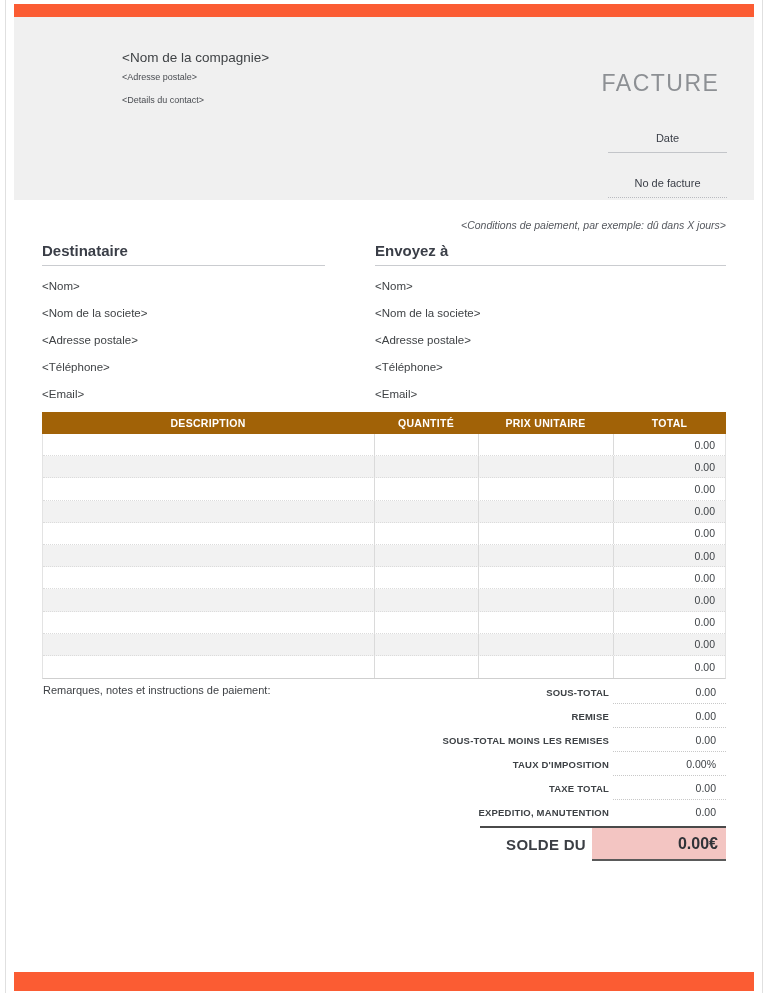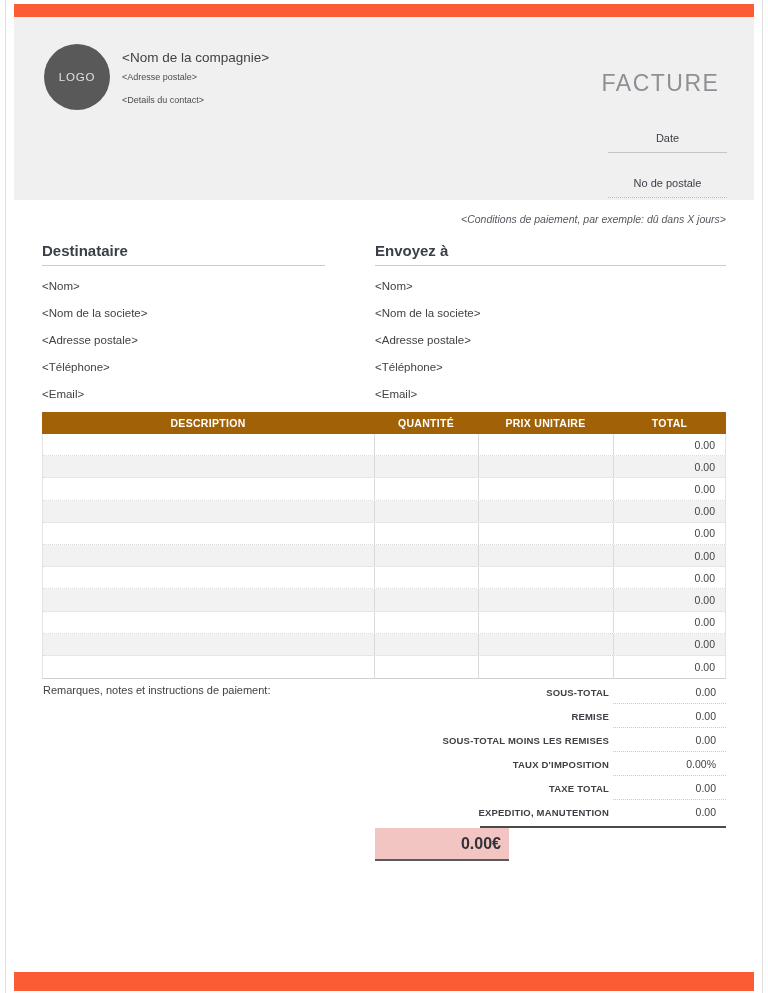--- a/index.html
+++ b/index.html
@@ -18,21 +18,21 @@
   .company-address{font-size:9px;margin-top:7px;color:#4a4d52;}
   .company-contact{font-size:9px;margin-top:13px;color:#4a4d52;}
   .doc-title{position:absolute;left:580px;top:53px;width:133px;text-align:center;font-size:23px;color:#8D9094;letter-spacing:1.5px;}
   .hdr-field{position:absolute;left:594px;width:119px;}
   .hdr-field .field-label{text-align:center;font-size:11px;font-weight:normal;color:#3A3E47;line-height:16px;padding-bottom:6px;}
   .date-block{top:113px;}
   .date-block .rule{border-bottom:1px solid #c3c5c9;}
   .invno-block{top:158px;}
   .invno-block .rule{border-bottom:1px dotted #b9bbc0;}
 
-  .terms{position:absolute;right:42px;top:213px;font-size:10.5px;font-style:italic;color:#55585E;}
+  .terms{position:absolute;right:42px;top:219px;font-size:10.5px;font-style:italic;color:#55585E;}
 
   .addr-col{position:absolute;top:244px;color:#3F4245;}
   .addr-left{left:42px;width:283px;}
   .addr-right{left:375px;width:351px;}
   .addr-heading{font-size:15px;font-weight:bold;color:#3A3E47;line-height:14px;padding-bottom:7px;border-bottom:1px solid #caccd0;}
   .addr-field{font-size:11.5px;line-height:14px;margin-top:13px;}
 
   .items-table{position:absolute;left:42px;top:412px;width:684px;}
   .thead{display:grid;grid-template-columns:332px 104px 135px 113px;height:22px;background:#a16207;}
   .th{color:#ffffff;font-weight:bold;font-size:10.5px;letter-spacing:.3px;display:flex;align-items:center;justify-content:center;}
@@ -63,35 +63,32 @@
                  font-size:16px;font-weight:bold;color:#303338;}
 </style>
 </head>
 <body>
 
 <div class="edge edge-left"></div>
 <div class="edge edge-right"></div>
 <div class="top-bar"></div>
 
 <div class="header">
-  <div class="logo">
-    <span>LOGO</span>
-  </div>
   <div class="company">
     <div class="company-name">&lt;Nom de la compagnie&gt;</div>
     <div class="company-address">&lt;Adresse postale&gt;</div>
     <div class="company-contact">&lt;Details du contact&gt;</div>
   </div>
   <div class="doc-title">FACTURE</div>
   <div class="hdr-field date-block">
     <div class="field-label">Date</div>
     <div class="rule"></div>
   </div>
   <div class="hdr-field invno-block">
-    <div class="field-label">No de postale</div>
+    <div class="field-label">No de facture</div>
     <div class="rule"></div>
   </div>
 </div>
 
 <div class="terms">&lt;Conditions de paiement, par exemple: dû dans X jours&gt;</div>
 
 <div class="addr-col addr-left">
   <div class="addr-heading">Destinataire</div>
   <div class="addr-fields">
       <div class="addr-field">&lt;Nom&gt;</div>
@@ -214,16 +211,17 @@
       <div class="sum-value">0.00</div>
     </div>
     <div class="sum-row">
       <div class="sum-label">EXPEDITIO, MANUTENTION</div>
       <div class="sum-value">0.00</div>
     </div>
   </div>
 
 <div class="balance-topline"></div>
 <div class="balance-row">
+  <div class="balance-label">SOLDE DU</div>
   <div class="balance-value">0.00€</div>
 </div>
 
 <div class="footer-bar"></div>
 
 </body></html>

